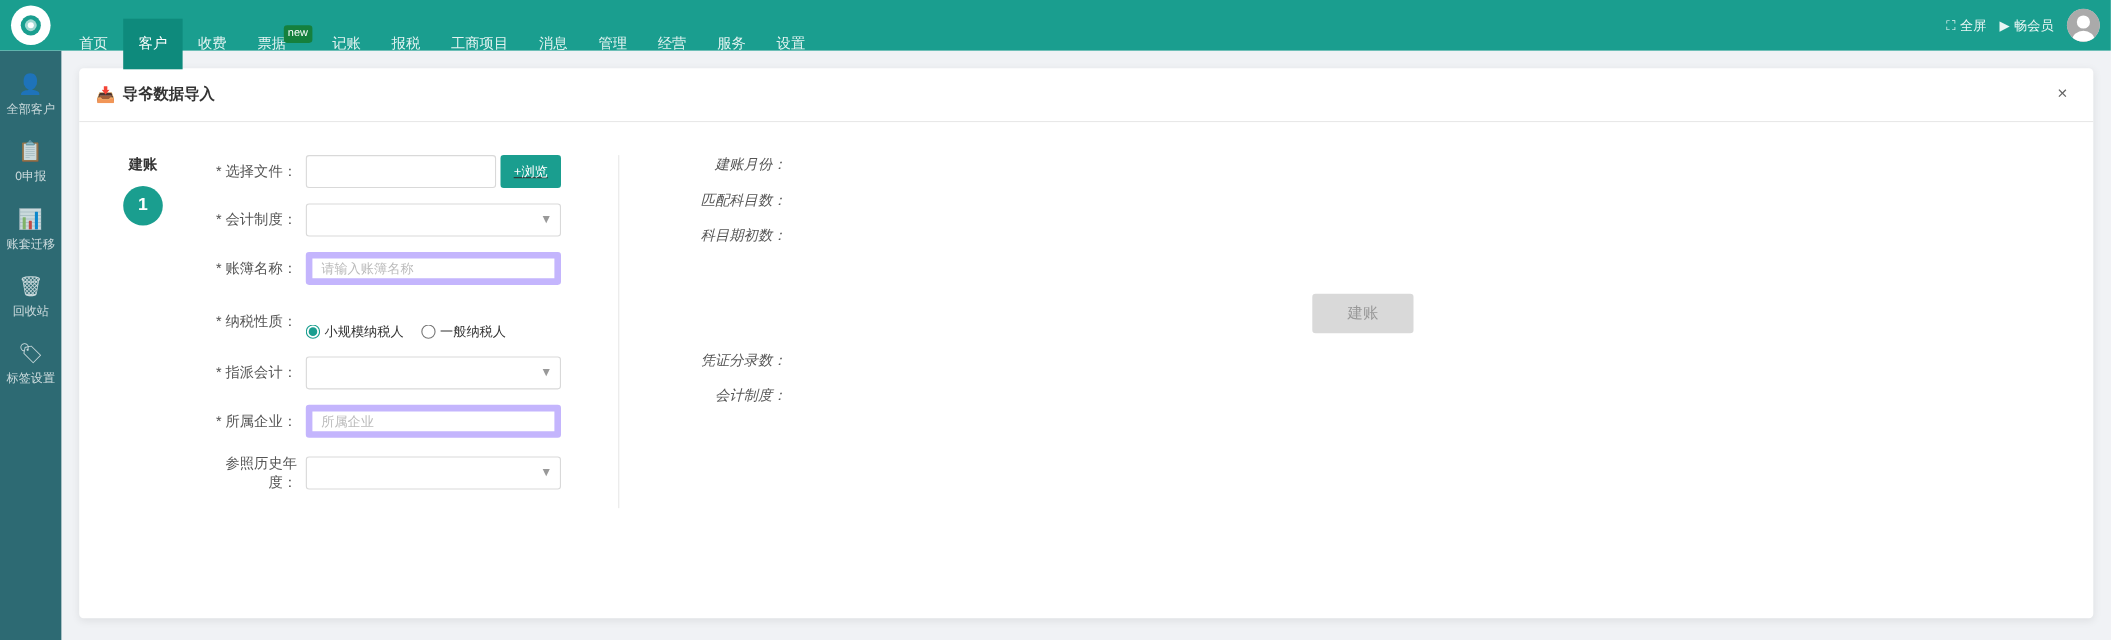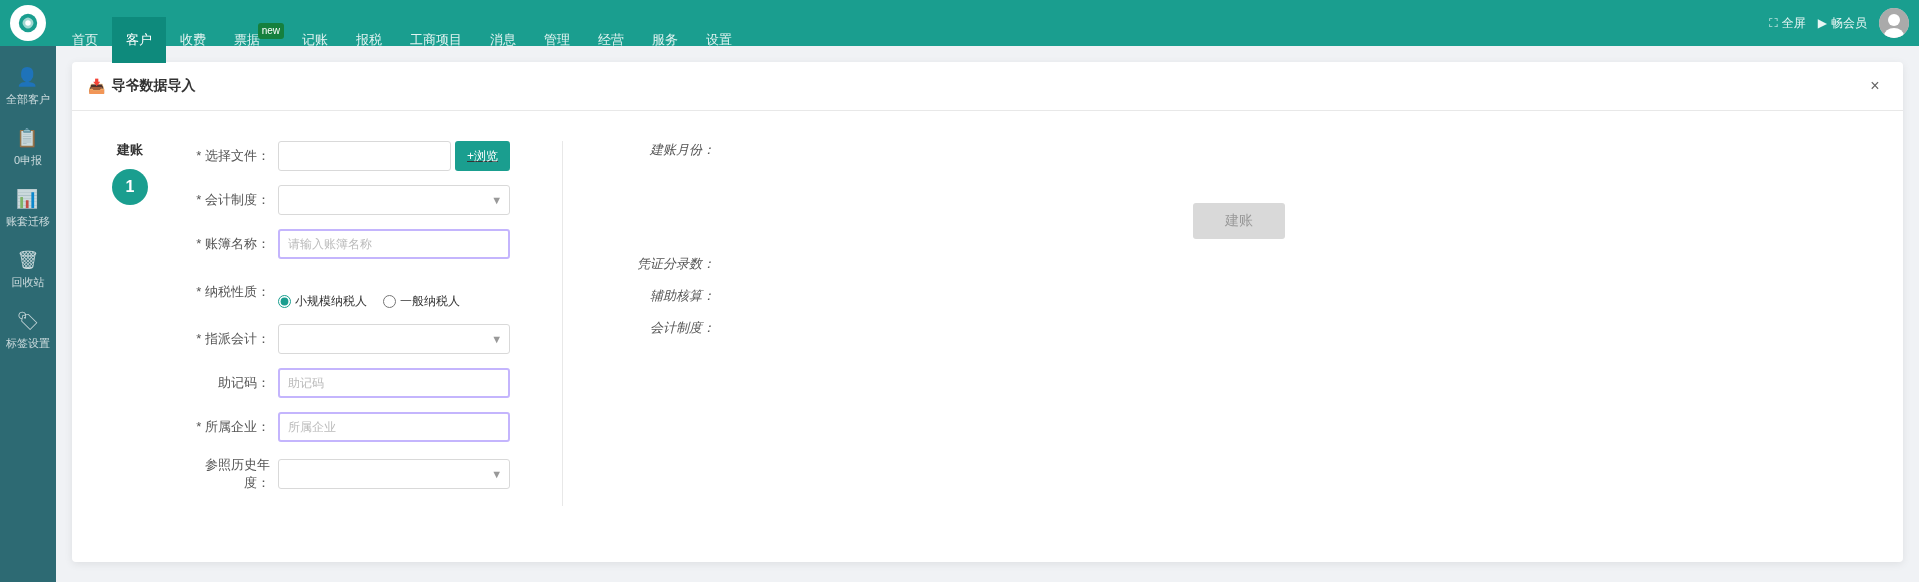--- a/index.html
+++ b/index.html
@@ -149,21 +149,21 @@
     .form-label {
       width: 90px;
       text-align: right;
       color: #555;
       font-size: 13px;
       flex-shrink: 0;
     }
     .form-input {
       flex: 1;
       height: 30px;
-      border: 2px solid #c4b5fd;
+      border: 6px solid #c4b5fd;
       border-radius: 3px;
       padding: 0 8px;
       font-size: 12px;
       color: #333;
       outline: none;
     }
     .form-input::placeholder { color: #bbb; }
     .form-select-wrapper {
       flex: 1;
       position: relative;
@@ -399,24 +399,20 @@
           <div class="form-row">
             <span class="form-label">* 指派会计：</span>
             <div class="form-select-wrapper">
               <select class="form-select">
                 <option value=""></option>
               </select>
               <span class="select-arrow">▼</span>
             </div>
           </div>
 
-          <div class="form-row">
-            <span class="form-label">助记码：</span>
-            <input type="text" class="form-input" style="color: rgb(187, 187, 187);" placeholder="助记码">
-          </div>
 
           <div class="form-row">
             <span class="form-label">* 所属企业：</span>
             <input type="text" class="form-input" style="color: #6d28d9;" placeholder="所属企业">
           </div>
 
           <div class="form-row">
             <span class="form-label">参照历史年度：</span>
             <div class="form-select-wrapper">
               <select class="form-select">
@@ -430,36 +426,40 @@
 
         <div class="divider"></div>
 
         <div class="form-right">
 
           <div class="info-row">
             <span class="info-label">建账月份：</span>
             <span class="info-value"></span>
           </div>
 
-
+          <div class="info-row">
+            <span class="info-label">匹配科目数：</span>
+            <span class="info-value"></span>
+          </div>
+
+          <div class="info-row">
+            <span class="info-label">科目期初数：</span>
+            <span class="info-value"></span>
+          </div>
 
           <div style="display:flex; justify-content:center; margin: 10px 0 16px 0;">
             <button class="build-btn">建账</button>
           </div>
 
 
           <div class="info-row">
             <span class="info-label">凭证分录数：</span>
             <span class="info-value"></span>
           </div>
 
-          <div class="info-row">
-            <span class="info-label">辅助核算：</span>
-            <span class="info-value"></span>
-          </div>
 
           <div class="info-row">
             <span class="info-label">会计制度：</span>
             <span class="info-value"></span>
           </div>
 
         </div>
       </div>
     </div>
   </div>

